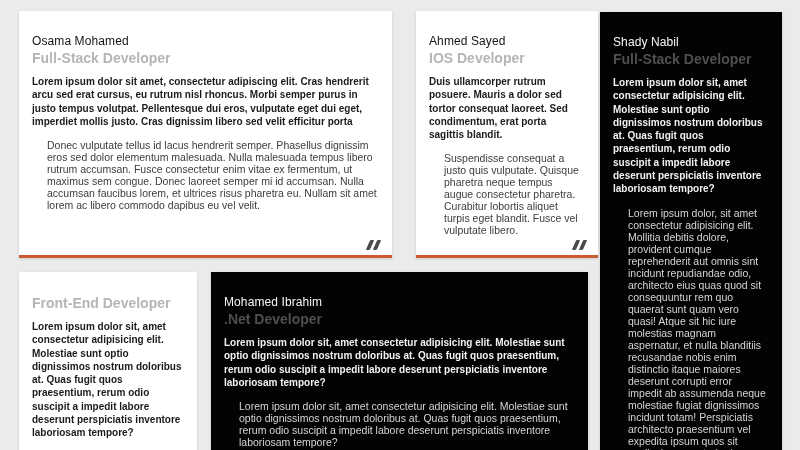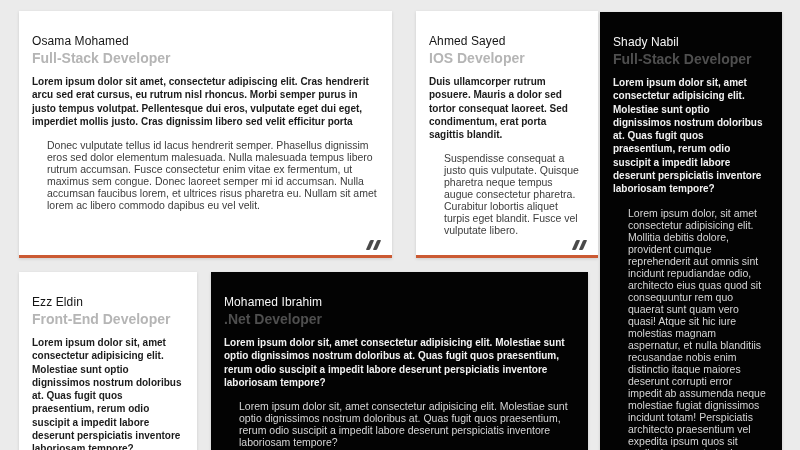--- a/index.html
+++ b/index.html
@@ -104,21 +104,20 @@
 
   <div class="card card-shady dark">
     <h3 class="person-name">Shady Nabil</h3>
     <p class="person-role">Full-Stack Developer</p>
     <p class="lead">Lorem ipsum dolor sit, amet consectetur adipisicing elit. Molestiae sunt optio dignissimos nostrum doloribus at. Quas fugit quos praesentium, rerum odio suscipit a impedit labore deserunt perspiciatis inventore laboriosam tempore?</p>
     <p class="body-text">Lorem ipsum dolor, sit amet consectetur adipisicing elit. Mollitia debitis dolore, provident cumque reprehenderit aut omnis sint incidunt repudiandae odio, architecto eius quas quod sit consequuntur rem quo quaerat sunt quam vero quasi! Atque sit hic iure molestias magnam aspernatur, et nulla blanditiis recusandae nobis enim distinctio itaque maiores deserunt corrupti error impedit ab assumenda neque molestiae fugiat dignissimos incidunt totam! Perspiciatis architecto praesentium vel expedita ipsum quos sit explicabo excepturi ad</p>
 
   </div>
 
   <div class="card card-ezz">
-    <h3 class="person-name">Ezz Eldin</h3>
     <p class="person-role">Front-End Developer</p>
     <p class="lead">Lorem ipsum dolor sit, amet consectetur adipisicing elit. Molestiae sunt optio dignissimos nostrum doloribus at. Quas fugit quos praesentium, rerum odio suscipit a impedit labore deserunt perspiciatis inventore laboriosam tempore?</p>
 
   </div>
 
   <div class="card card-mohamed dark">
     <h3 class="person-name">Mohamed Ibrahim</h3>
     <p class="person-role">.Net Developer</p>
     <p class="lead">Lorem ipsum dolor sit, amet consectetur adipisicing elit. Molestiae sunt optio dignissimos nostrum doloribus at. Quas fugit quos praesentium, rerum odio suscipit a impedit labore deserunt perspiciatis inventore laboriosam tempore?</p>
     <p class="body-text">Lorem ipsum dolor sit, amet consectetur adipisicing elit. Molestiae sunt optio dignissimos nostrum doloribus at. Quas fugit quos praesentium, rerum odio suscipit a impedit labore deserunt perspiciatis inventore laboriosam tempore?</p>

